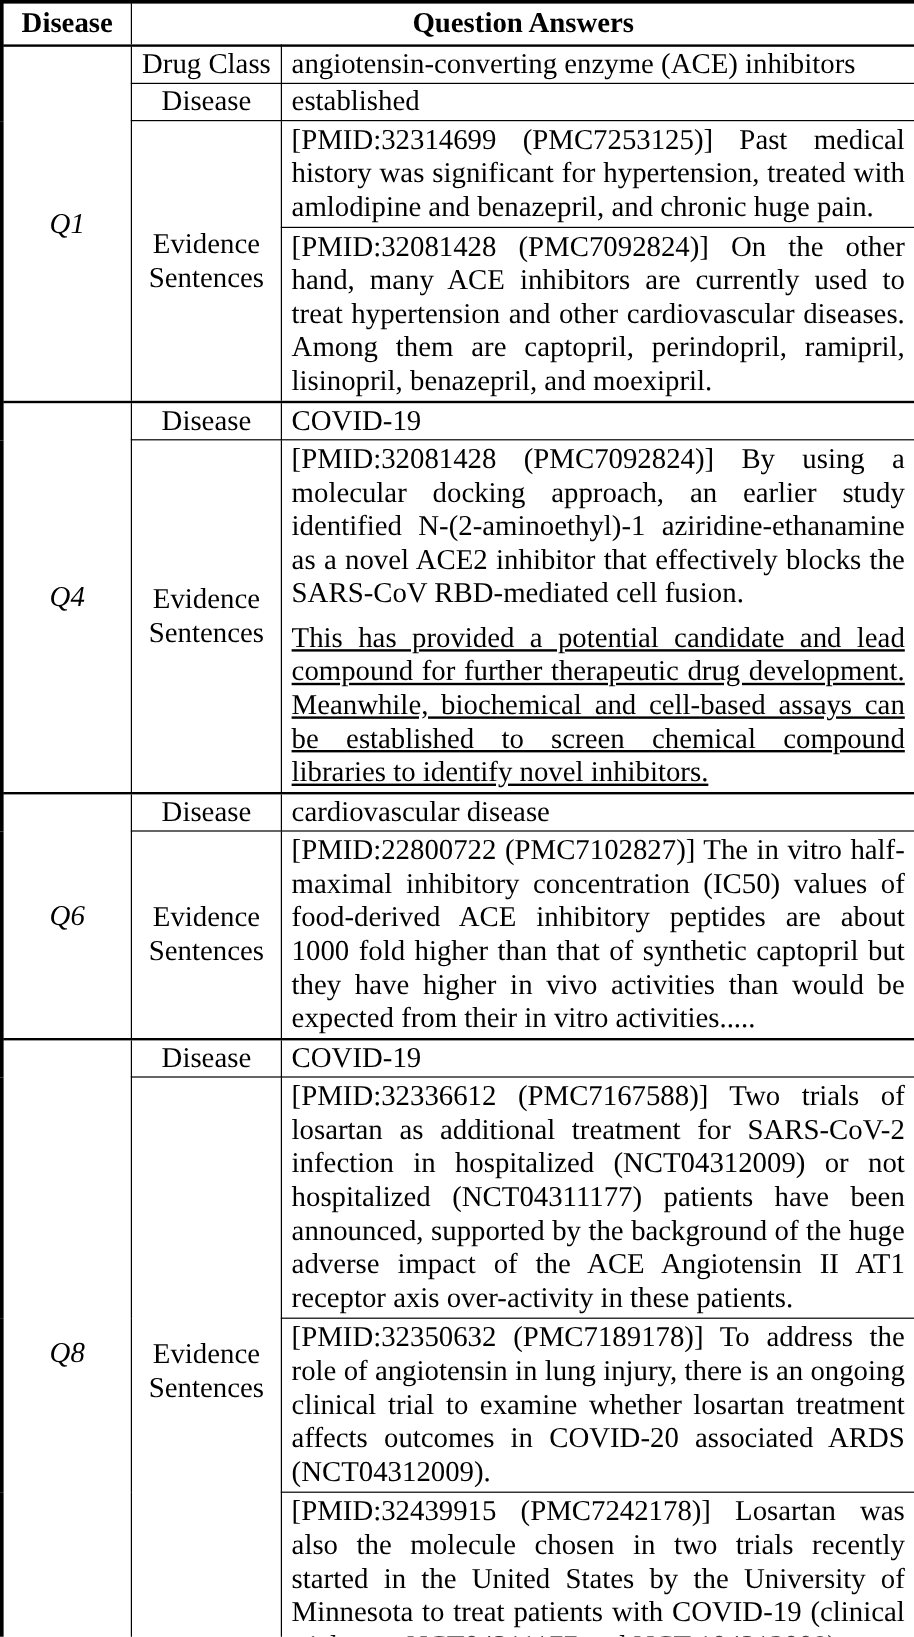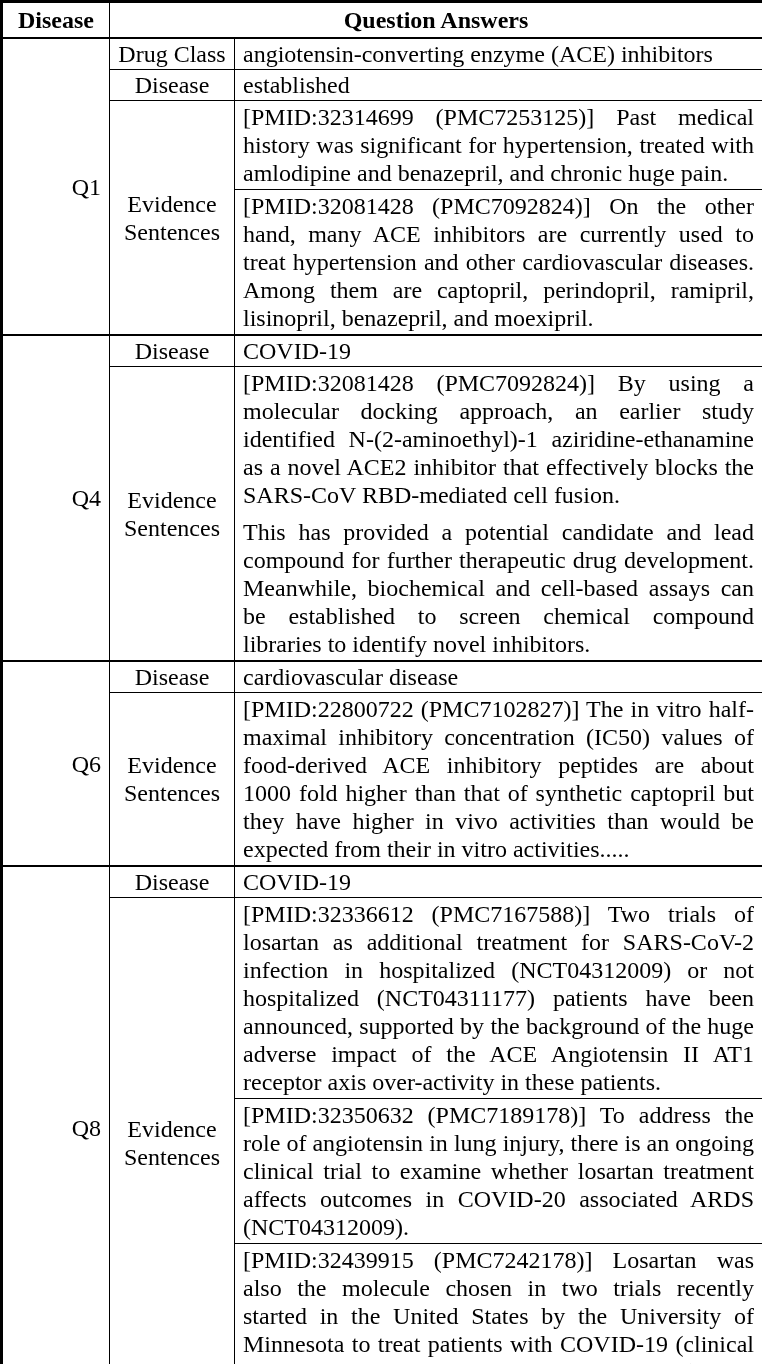--- a/index.html
+++ b/index.html
@@ -25,40 +25,41 @@
     overflow: hidden;
   }
   tr.block-start > td { border-top: 2.5px solid #000000; }
   th.hdr {
     font-weight: bold;
     text-align: center;
     padding: 3px 8px;
     border-bottom: 2.5px solid #000000;
   }
   td.qcell {
-    text-align: right;
+    text-align: center;
     vertical-align: middle;
+    font-style: italic;
   }
   td.label {
     text-align: center;
     vertical-align: middle;
   }
   td.val {
     text-align: justify;
     text-justify: inter-word;
     hyphens: auto;
     margin-left: 20px;
     -webkit-hyphens: auto;
   }
   td.ev {
     vertical-align: top;
     padding: 2px 8px;
   }
   td.ev p { margin: 0; }
-  td.ev p + p { margin-top: 9px; }
+  td.ev p + p { margin-top: 9px; text-decoration: underline; }
 </style>
 </head>
 <body>
 
 <table class="paper-table">
   <colgroup>
     <col style="width:108px">
     <col style="width:125px">
     <col style="width:529px">
   </colgroup>

